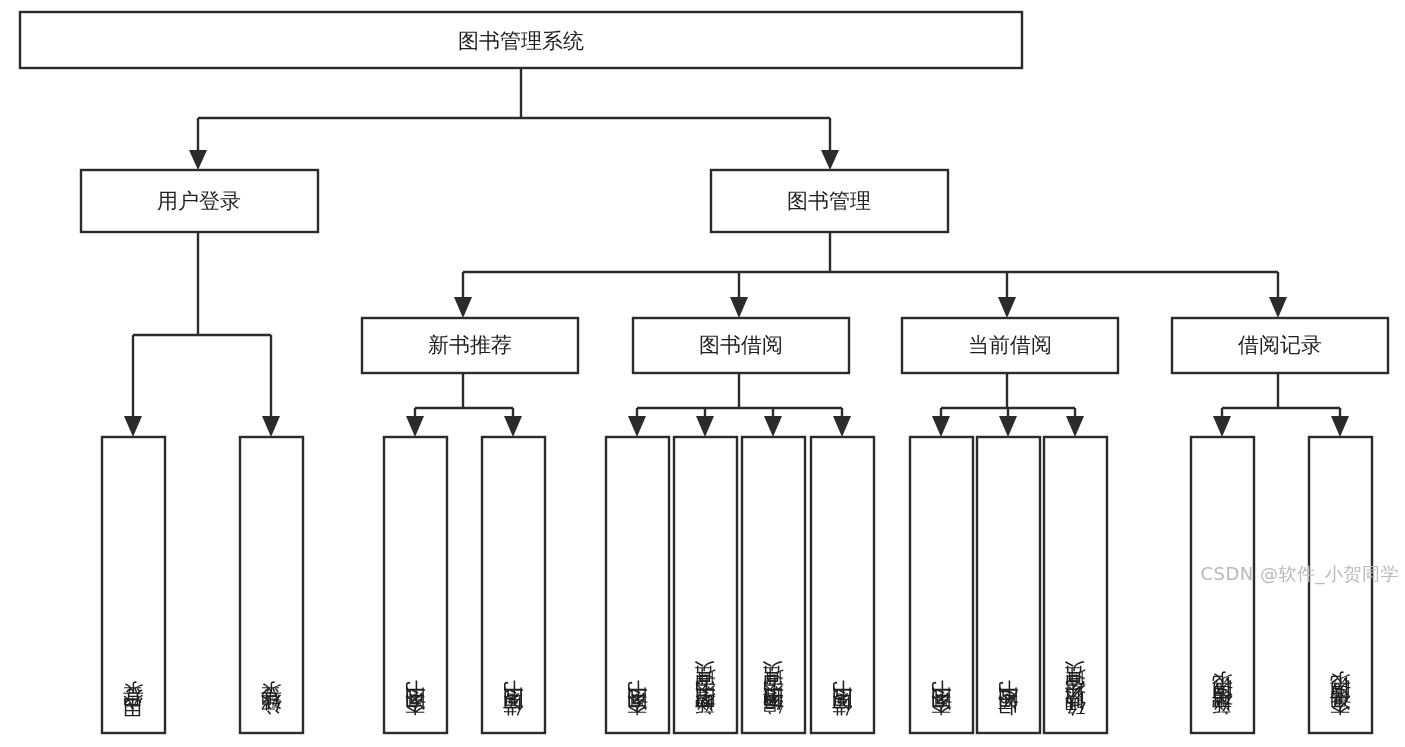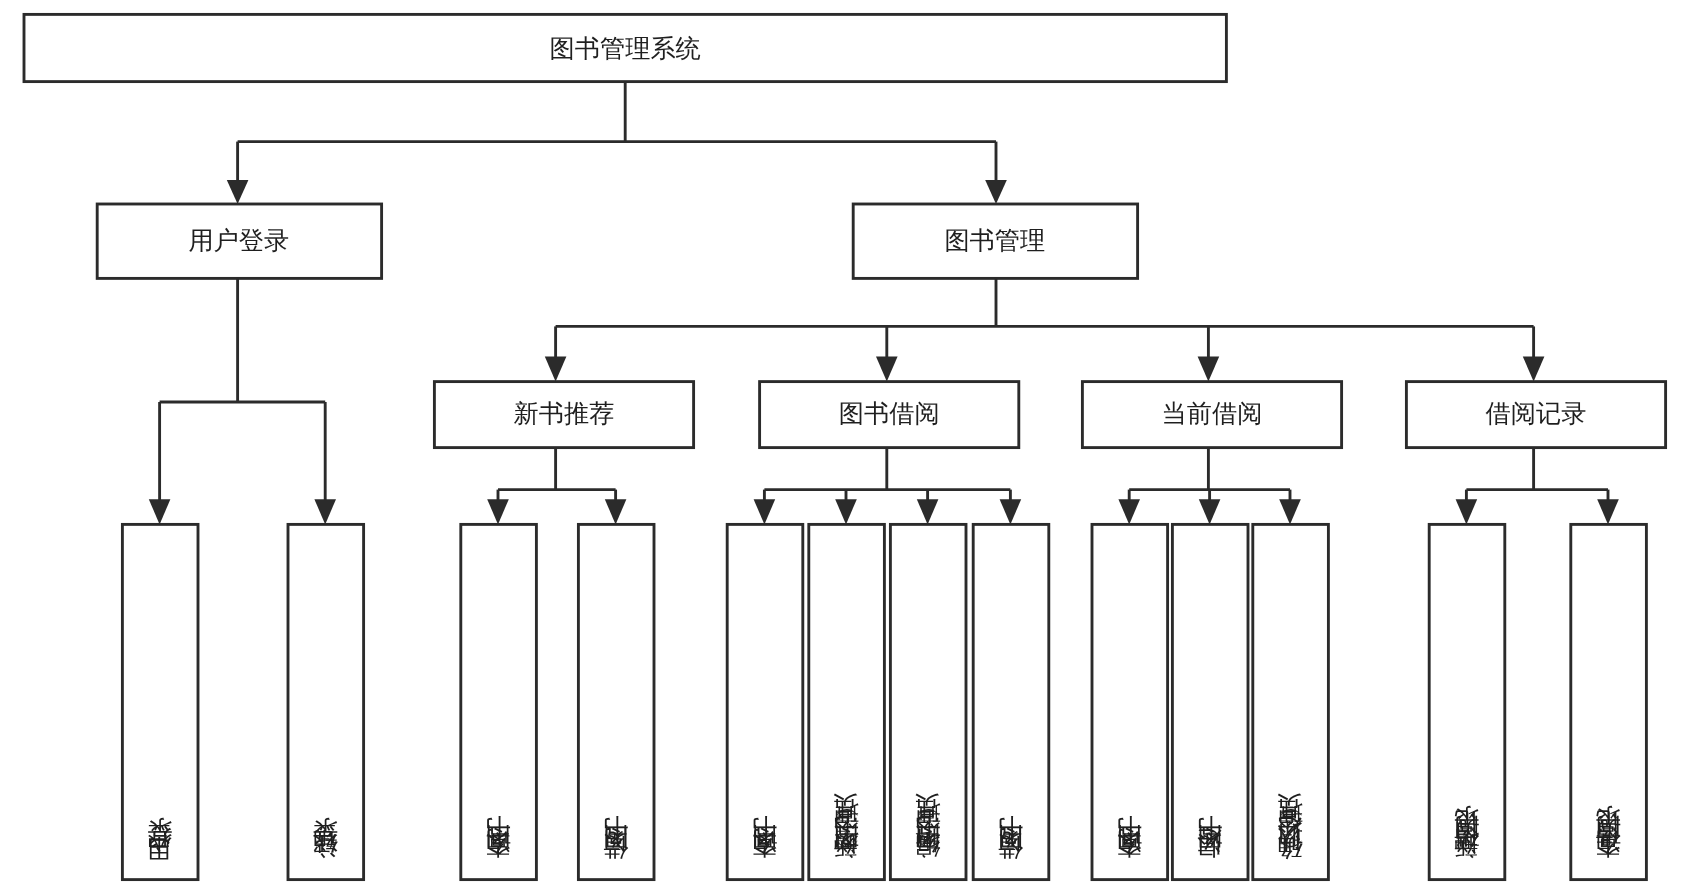--- a/index.html
+++ b/index.html
@@ -262,14 +262,15 @@
   </div>
 
   <div class="vert-box" style="left:1191px; top:437px; width:63px; height:296px;">
     <span class="vert-text">新增借阅记录</span>
   </div>
 
   <div class="vert-box" style="left:1309px; top:437px; width:63px; height:296px;">
     <span class="vert-text">查询借阅记录</span>
   </div>
 
+  <div class="watermark">CSDN @软件_小贺同学</div>
 
 </div>
 
 </body></html>

